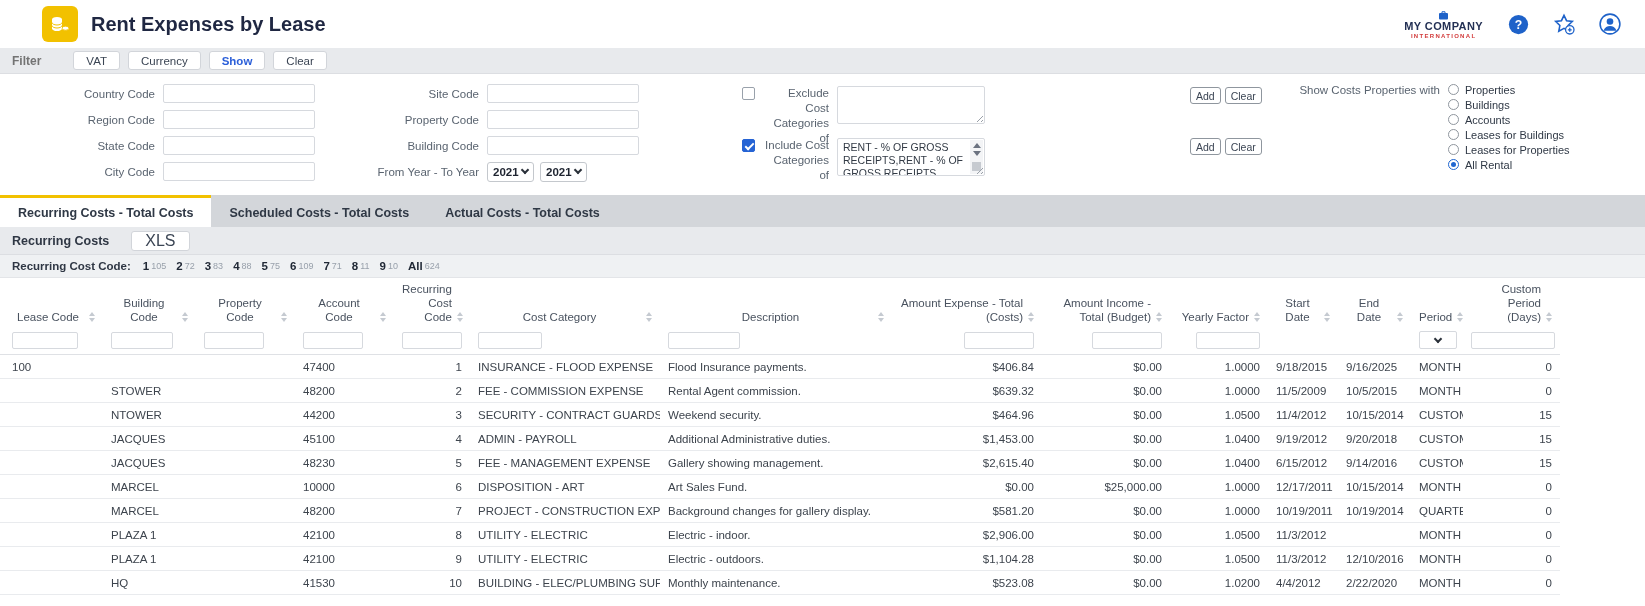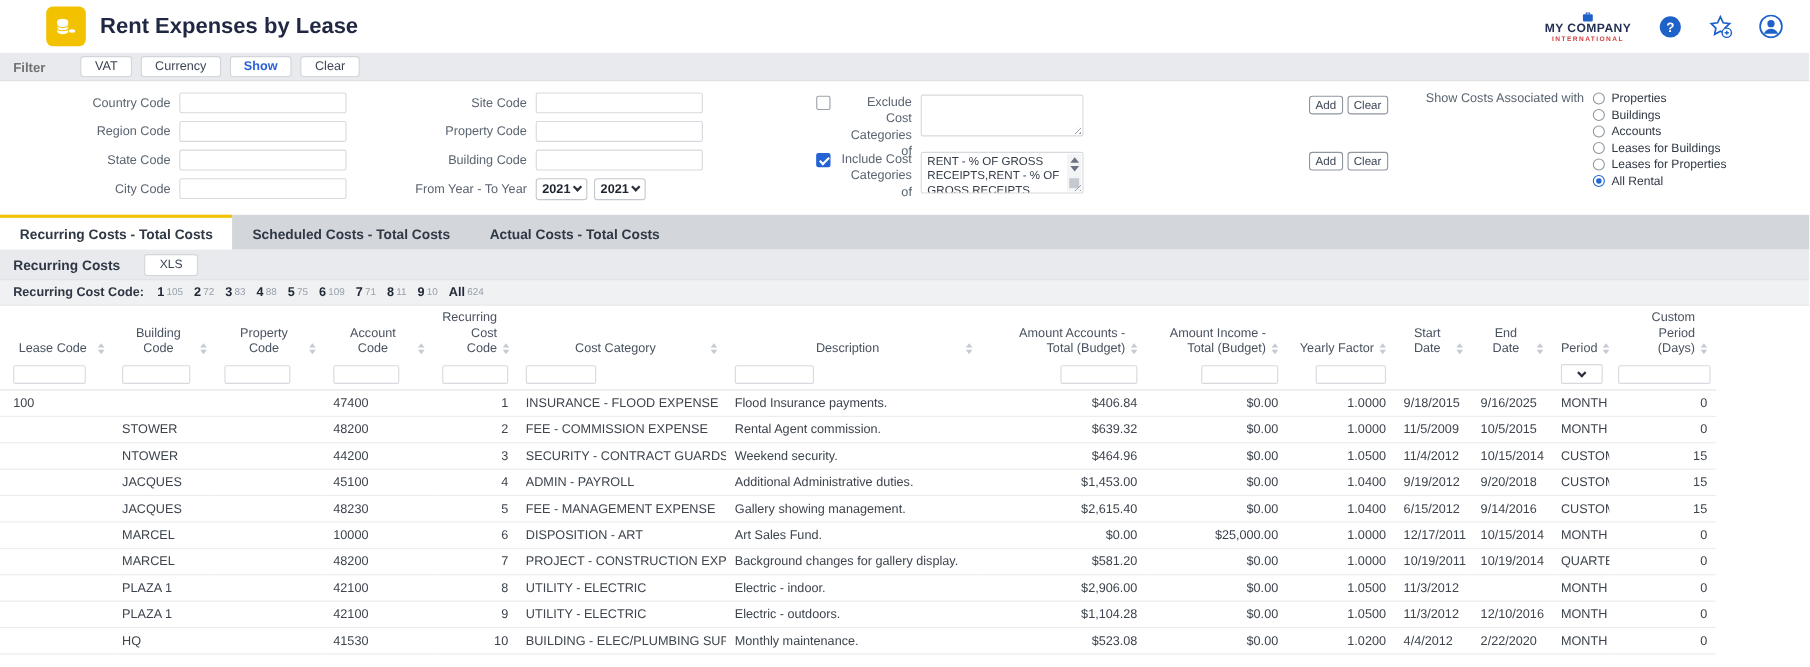--- a/index.html
+++ b/index.html
@@ -78,21 +78,21 @@
   
   .tabs{height:32px;background:#d3d6da;display:flex;align-items:stretch;}
   .tab{padding:0 18px;font-size:12.5px;font-weight:700;color:#2f3845;display:flex;align-items:center;
        border-top:3px solid transparent;cursor:pointer;}
   .tab.active{background:#fff;border-top-color:#f2c100;}
 
   
   .sub-bar{height:28px;background:#e8eaed;border-bottom:1px solid #dcdee2;display:flex;
            align-items:center;padding:0 12px;gap:22px;}
   .section-title{font-size:12.5px;font-weight:700;color:#2f3744;}
-  .xls-btn{background:#fff;border:1px solid #d2d5da;border-radius:3px;font-size:11px;color:#3b4554;
+  .xls-btn{background:#fff;border:1px solid #d2d5da;border-radius:3px;font-size:16px;color:#3b4554;
            height:20px;padding:0 13px;display:inline-flex;align-items:center;font-family:inherit;cursor:pointer;}
 
   
   .pagination{height:23px;background:#eff1f3;border-bottom:1px solid #e3e5e8;display:flex;
               align-items:center;padding:0 12px;font-size:11.5px;color:#2f3744;gap:10px;}
   .pg-label{font-weight:700;margin-right:2px;}
   .page-link{cursor:pointer;white-space:nowrap;}
   .page-link b{font-weight:700;color:#212936;}
   .page-link .count{font-size:9px;color:#98a0ab;margin-left:2px;vertical-align:1px;}
 
@@ -244,21 +244,21 @@
 
   <div class="mini-group" style="left:1190px;top:13px">
     <button class="mini-btn">Add</button>
     <button class="mini-btn">Clear</button>
   </div>
   <div class="mini-group" style="left:1190px;top:64px">
     <button class="mini-btn">Add</button>
     <button class="mini-btn">Clear</button>
   </div>
 
-  <div class="sc-label">Show Costs Associated with</div>
+  <div class="sc-label">Show Costs Properties with</div>
   <div class="sc-options">
       <div class="radio-row">
         <span class="radio"></span>
         <span>Properties</span>
       </div>
       <div class="radio-row">
         <span class="radio"></span>
         <span>Buildings</span>
       </div>
       <div class="radio-row">
@@ -385,21 +385,21 @@
             <div class="th-wrap">
               <span class="th-label">Description</span>
               <span class="sort-icon">
                 <i class="tri up"></i>
                 <i class="tri dn"></i>
               </span>
             </div>
           </th>
           <th class="right">
             <div class="th-wrap">
-              <span class="th-label">Amount Accounts - Total (Budget)</span>
+              <span class="th-label">Amount Expense - Total (Costs)</span>
               <span class="sort-icon">
                 <i class="tri up"></i>
                 <i class="tri dn"></i>
               </span>
             </div>
           </th>
           <th class="right">
             <div class="th-wrap">
               <span class="th-label">Amount Income - Total (Budget)</span>
               <span class="sort-icon">

